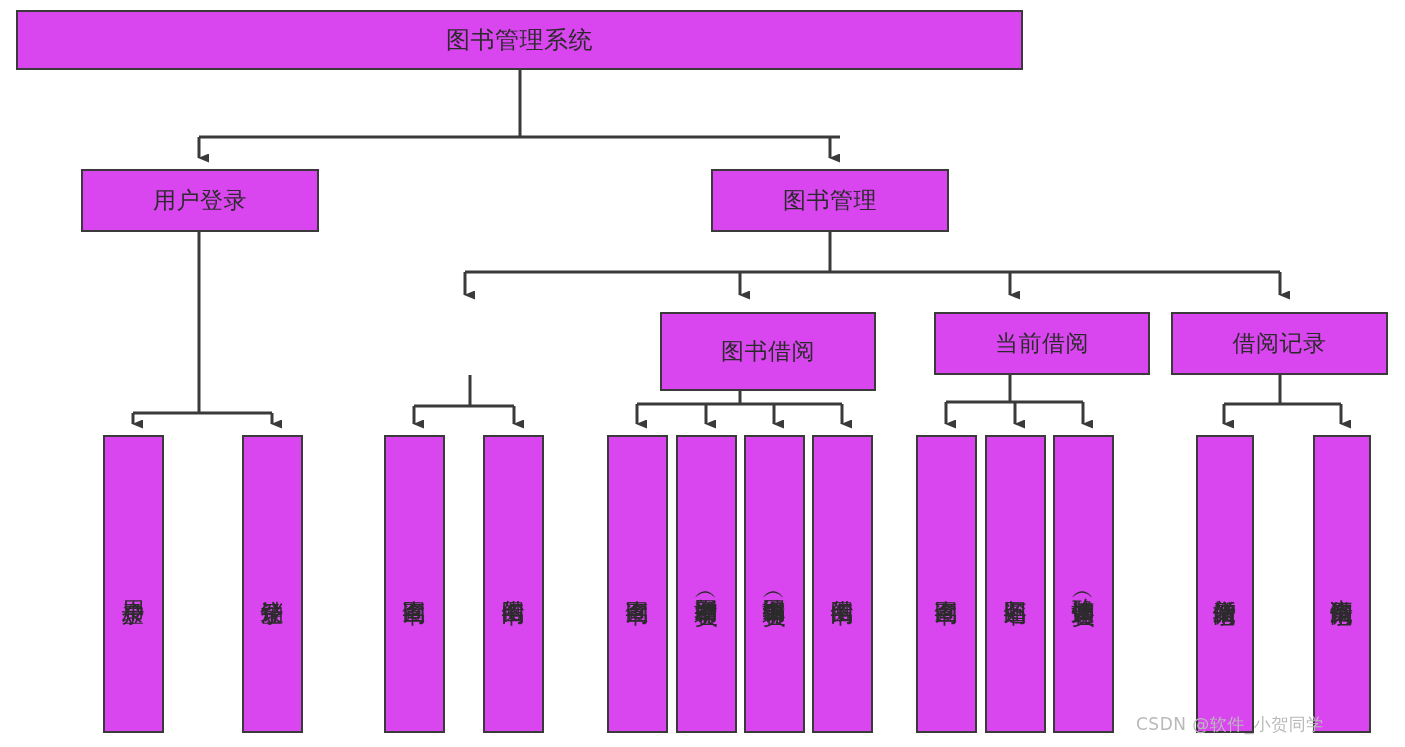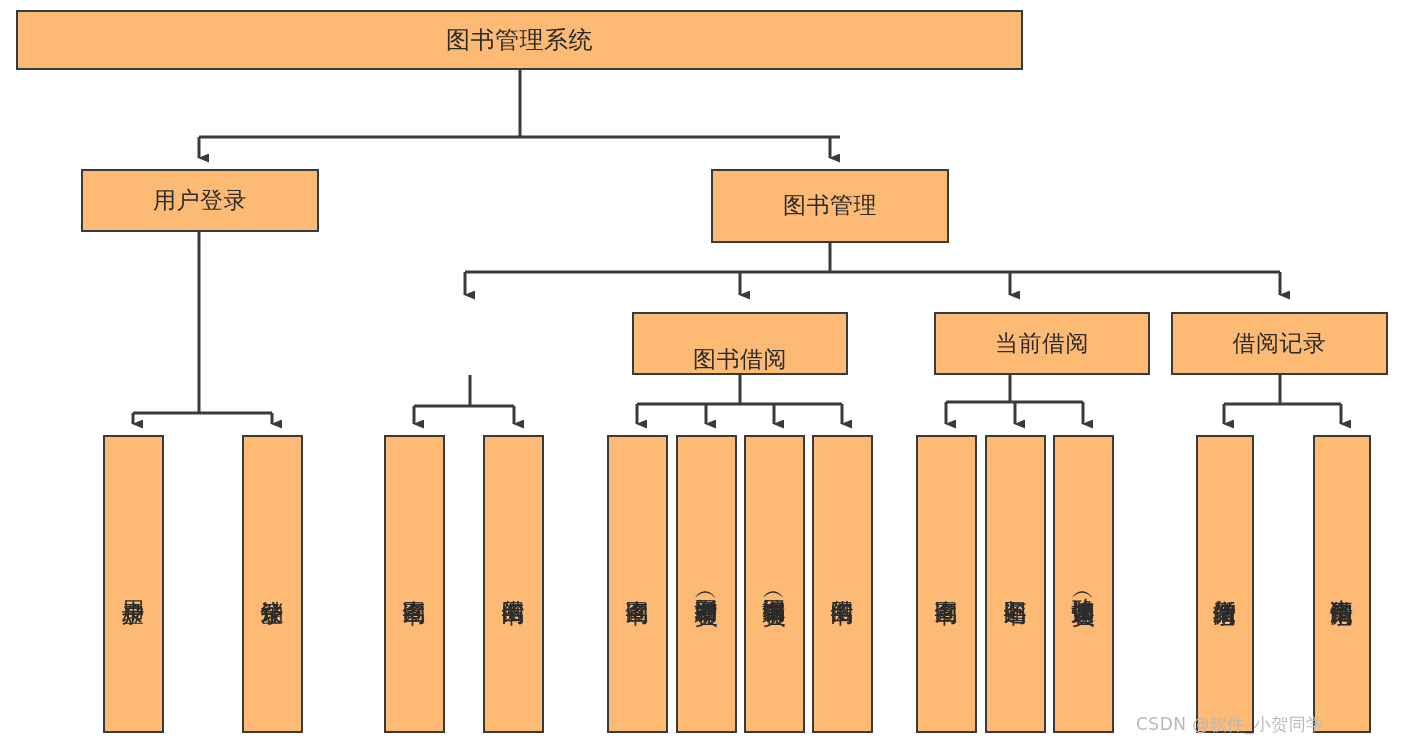--- a/index.html
+++ b/index.html
@@ -22,21 +22,21 @@
     position: absolute;
     left: 0;
     top: 0;
     width: 1405px;
     height: 747px;
     pointer-events: none;
   }
   .node {
     position: absolute;
     box-sizing: border-box;
-    background: #fdba74;
+    background: #d946ef;
     border: 2px solid #3a3a3a;
     display: flex;
     align-items: center;
     justify-content: center;
     overflow: hidden;
   }
   .node-label {
     color: #2b2b2b;
     text-align: center;
     line-height: 1.18;
@@ -124,26 +124,26 @@
   </svg>
 
   <div class="node horizontal root" style="left:16px; top:10px; width:1007px; height:60px;">
     <span class="node-label">图书管理系统</span>
   </div>
 
   <div class="node horizontal" style="left:81px; top:169px; width:238px; height:63px;">
     <span class="node-label">用户登录</span>
   </div>
 
-  <div class="node horizontal" style="left:711px; top:169px; width:238px; height:74px;justify-content:center;">
+  <div class="node horizontal" style="left:711px; top:169px; width:238px; height:63px;justify-content:center;">
     <span class="node-label">图书管理</span>
   </div>
 
 
-  <div class="node horizontal" style="left:632px; top:312px; width:216px; height:63px;align-items:flex-end;">
+  <div class="node horizontal" style="left:660px; top:312px; width:216px; height:79px;">
     <span class="node-label">图书借阅</span>
   </div>
 
   <div class="node horizontal" style="left:902px; top:312px; width:216px; height:63px;margin-left:32px;">
     <span class="node-label">当前借阅</span>
   </div>
 
   <div class="node horizontal" style="left:1171px; top:312px; width:217px; height:63px;">
     <span class="node-label">借阅记录</span>
   </div>

